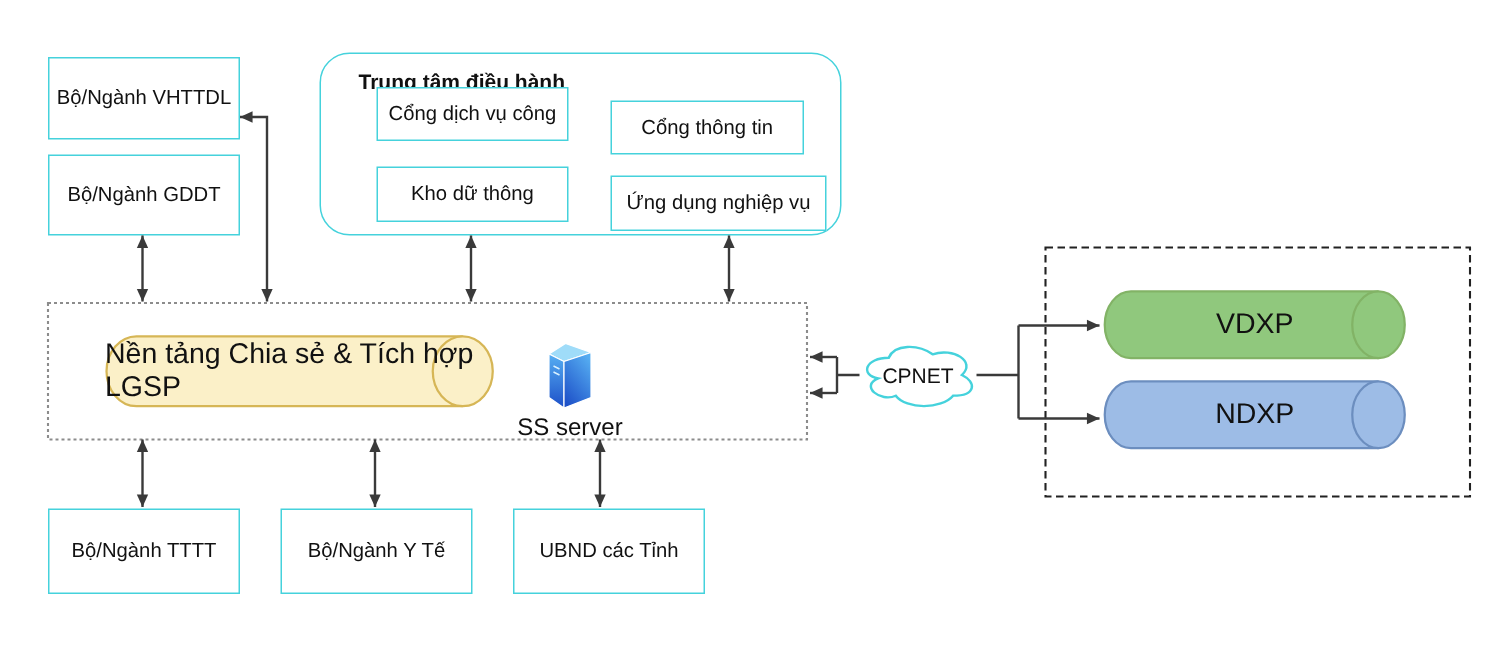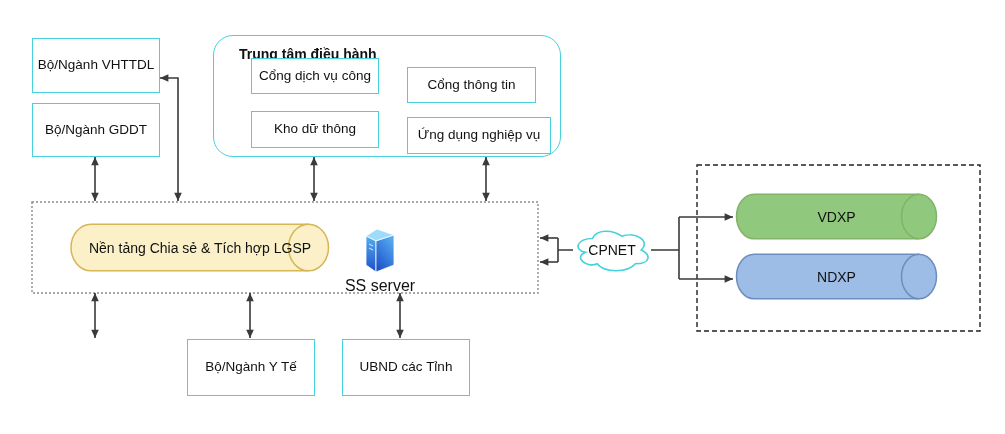--- a/index.html
+++ b/index.html
@@ -14,21 +14,21 @@
   .cyan-box { background:#fff; border:1.6px solid var(--cyan); box-sizing:border-box; }
   .cc { position:absolute; border:1.6px solid var(--cyan); border-radius:20px; background:#fff; box-sizing:border-box; }
   .cc-title { position:absolute; left:25px; top:10px; font-weight:bold; font-size:14px; }
   .overlay { position:absolute; left:0; top:0; pointer-events:none; }
   .conn { stroke:var(--arrow); stroke-width:1.6; fill:none; }
   .arrow-head { fill:var(--arrow); stroke:none; }
   .dash-mid { fill:none; stroke:var(--dash-mid); stroke-width:1.4; stroke-dasharray:2 2; }
   .dash-right { fill:none; stroke:var(--dash-right); stroke-width:1.4; stroke-dasharray:5 3; }
   .cyl-wrap { position:absolute; }
   .cyl-wrap svg { position:absolute; left:0; top:0; }
-  .cyl-label { position:absolute; inset:0; display:flex; align-items:center; justify-content:center; font-size:14px; }
+  .cyl-label { position:absolute; inset:0; display:flex; align-items:center; justify-content:center; font-size:19px; }
   .cyl-yellow { fill:var(--yellow-fill); stroke:var(--yellow-stroke); stroke-width:1.5; }
   .cyl-green  { fill:var(--green-fill);  stroke:var(--green-stroke);  stroke-width:1.5; }
   .cyl-blue   { fill:var(--blue-fill);   stroke:var(--blue-stroke);   stroke-width:1.5; }
   .cloud-wrap { position:absolute; }
   .cloud-path { fill:#ffffff; stroke:var(--cyan); stroke-width:1.7; }
   .cloud-label { position:absolute; inset:0; display:flex; align-items:center; justify-content:center; font-size:14px;text-align:center; }
   .server-wrap { position:absolute; }
   .server-label { position:absolute; font-size:16px; text-align:center; color:#111; }
   .s-light { stop-color:var(--server-light); }
   .s-dark  { stop-color:var(--server-dark); }
@@ -105,20 +105,23 @@
     <div class="cyl-label">VDXP</div>
   </div>
   <div class="cyl-wrap" style="left:735px;top:253px;width:203px;height:47px">
     <svg width="203" height="47" aria-hidden="true">
       <path class="cyl-blue" d="M184 1.2 L19 1.2 A17.5 22.3 0 0 0 19 45.8 L184 45.8"></path>
       <ellipse class="cyl-blue" cx="184" cy="23.5" rx="17.5" ry="22.3"></ellipse>
     </svg>
     <div class="cyl-label">NDXP</div>
   </div>
 
+  <div class="node cyan-box" style="left:32px;top:339px;width:128px;height:57px">
+    <span>Bộ/Ngành TTTT</span>
+  </div>
   <div class="node cyan-box" style="left:187px;top:339px;width:128px;height:57px">
     <span>Bộ/Ngành Y Tế</span>
   </div>
   <div class="node cyan-box" style="left:342px;top:339px;width:128px;height:57px">
     <span>UBND các Tỉnh</span>
   </div>
 
   <svg class="overlay" width="1005" height="434" aria-hidden="true">
     <defs>
       <marker id="arrow" viewBox="0 0 10 10" refX="9.3" refY="5" markerWidth="10.5" markerHeight="9" orient="auto-start-reverse" markerUnits="userSpaceOnUse">

